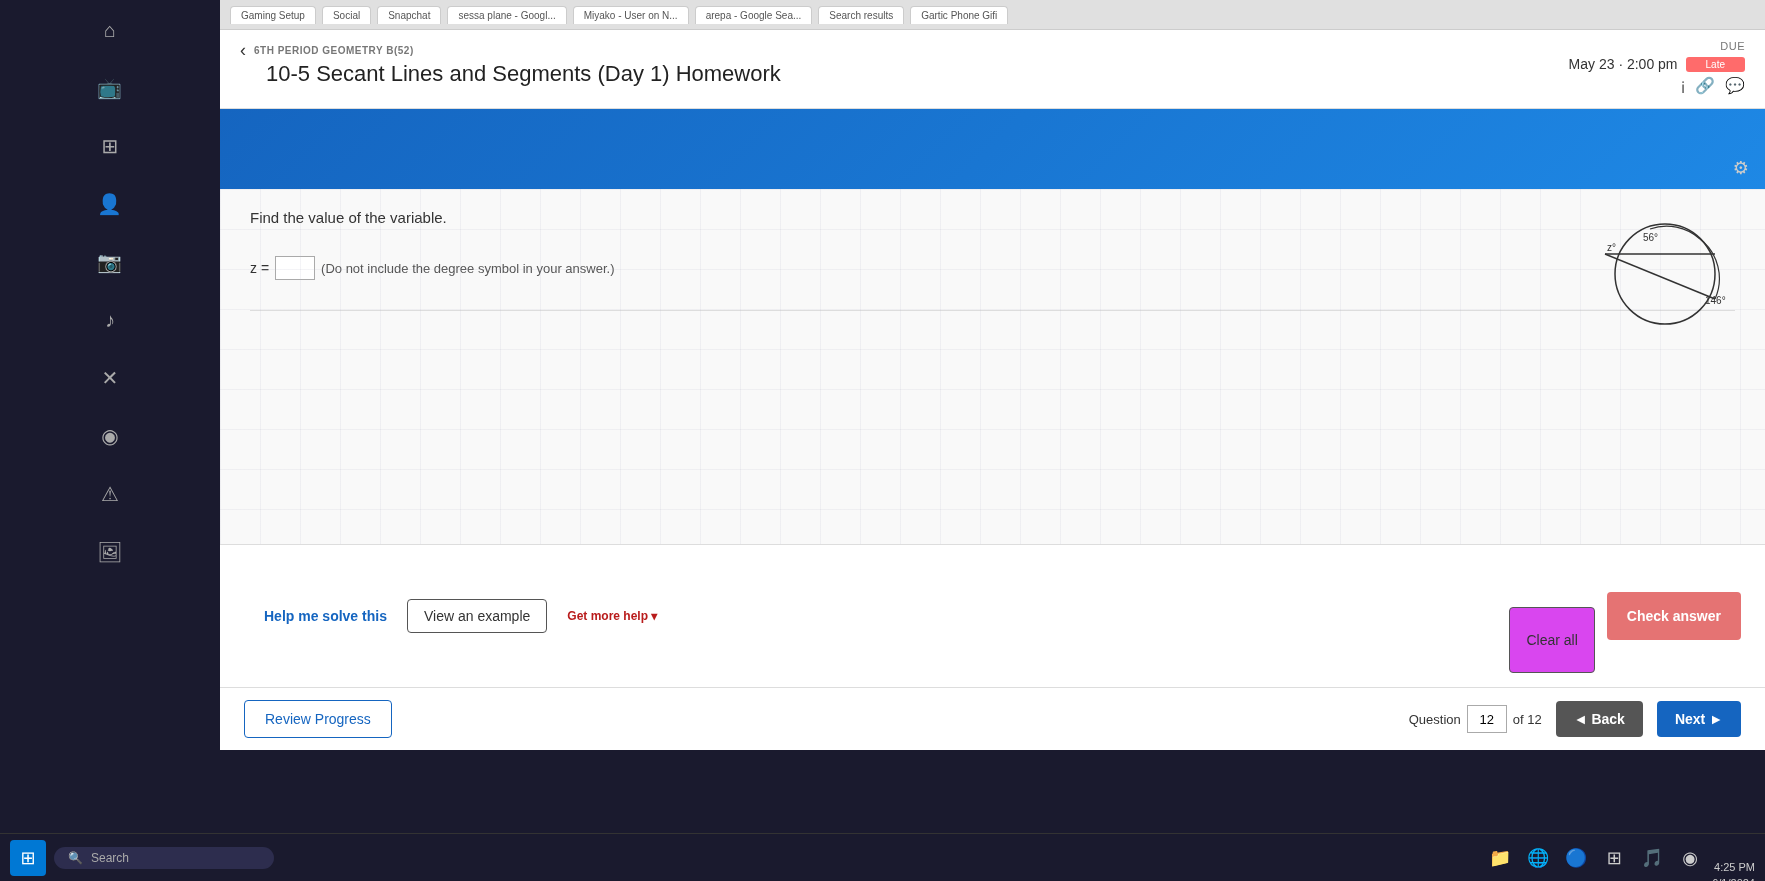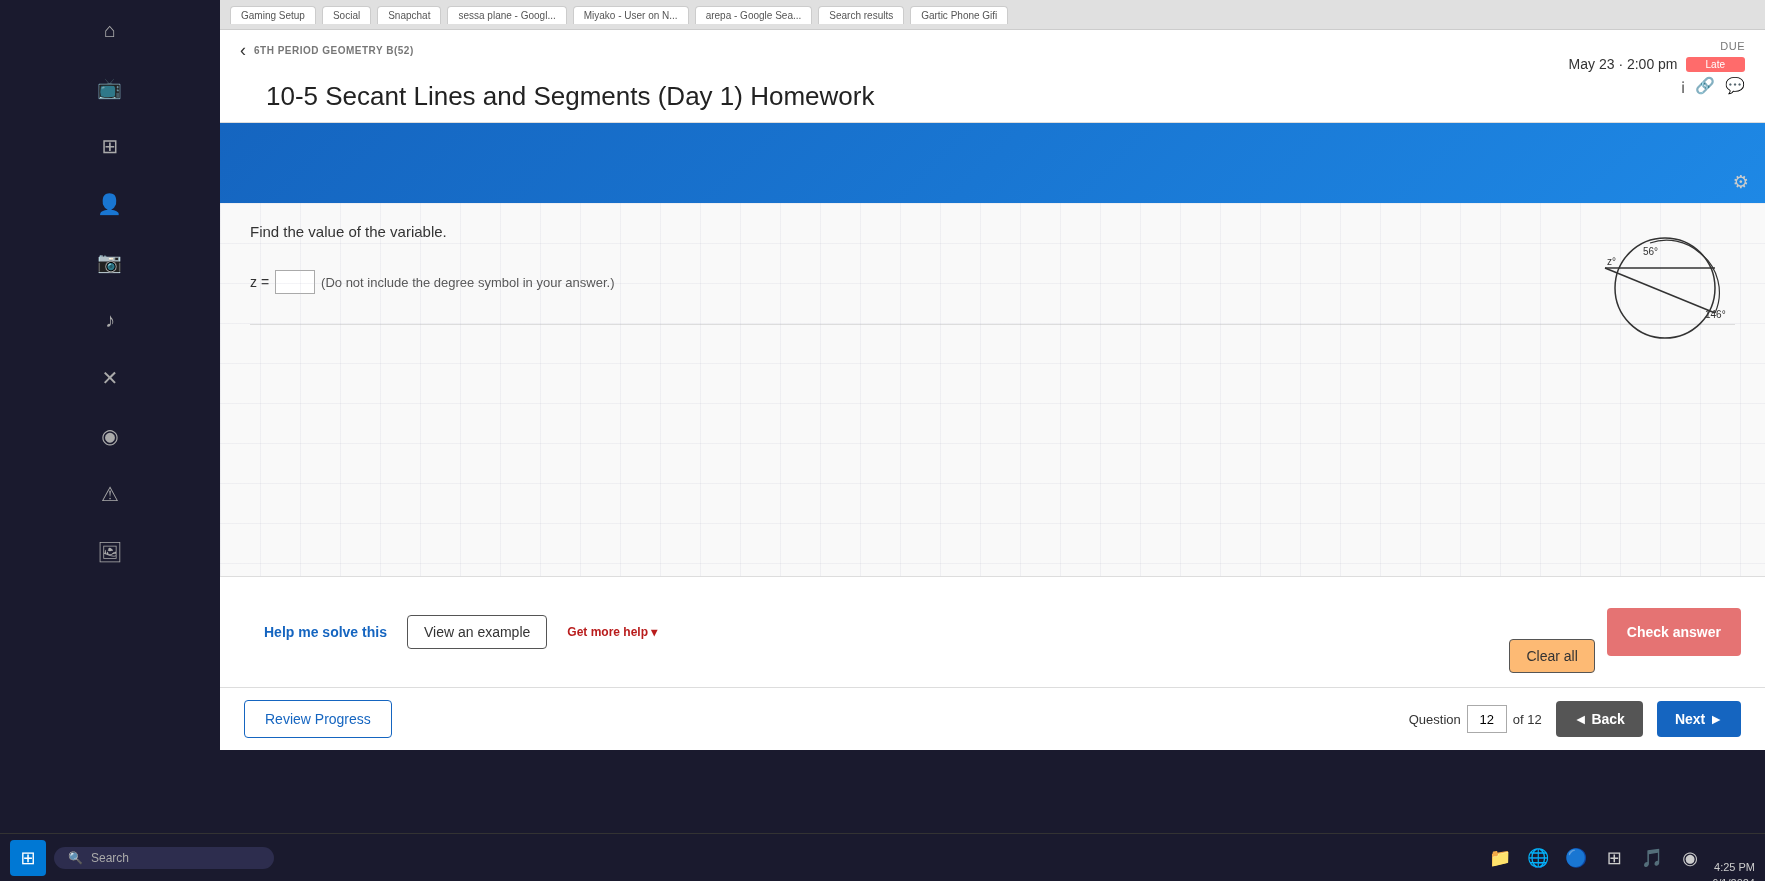--- a/index.html
+++ b/index.html
@@ -102,24 +102,24 @@
 
     .class-label {
       font-size: 10px;
       color: #777;
       text-transform: uppercase;
       letter-spacing: 0.5px;
       font-weight: bold;
     }
 
     .assignment-title {
-      font-size: 26px;
+      font-size: 22px;
       color: #222;
       font-weight: 400;
-      margin-top: 20px;
+      margin-top: 0;
       padding-left: 26px;
     }
 
     .header-right {
       display: flex;
       flex-direction: column;
       align-items: flex-end;
       gap: 4px;
     }
 
@@ -278,24 +278,24 @@
     .action-right {
       display: flex;
       align-items: center;
       gap: 12px;
     }
 
     .btn-clear {
       font-size: 14px;
       color: #333;
       cursor: pointer;
-      background: #fdba74;
+      background: #d946ef;
       border: 1.5px solid #555;
       border-radius: 4px;
-      padding: 8px 16px;
+      padding: 24px 16px;
       margin-top: 48px;
     }
 
     .btn-check {
       font-size: 14px;
       color: #fff;
       cursor: pointer;
       background: #e57373;
       border: none;
       border-radius: 4px;

